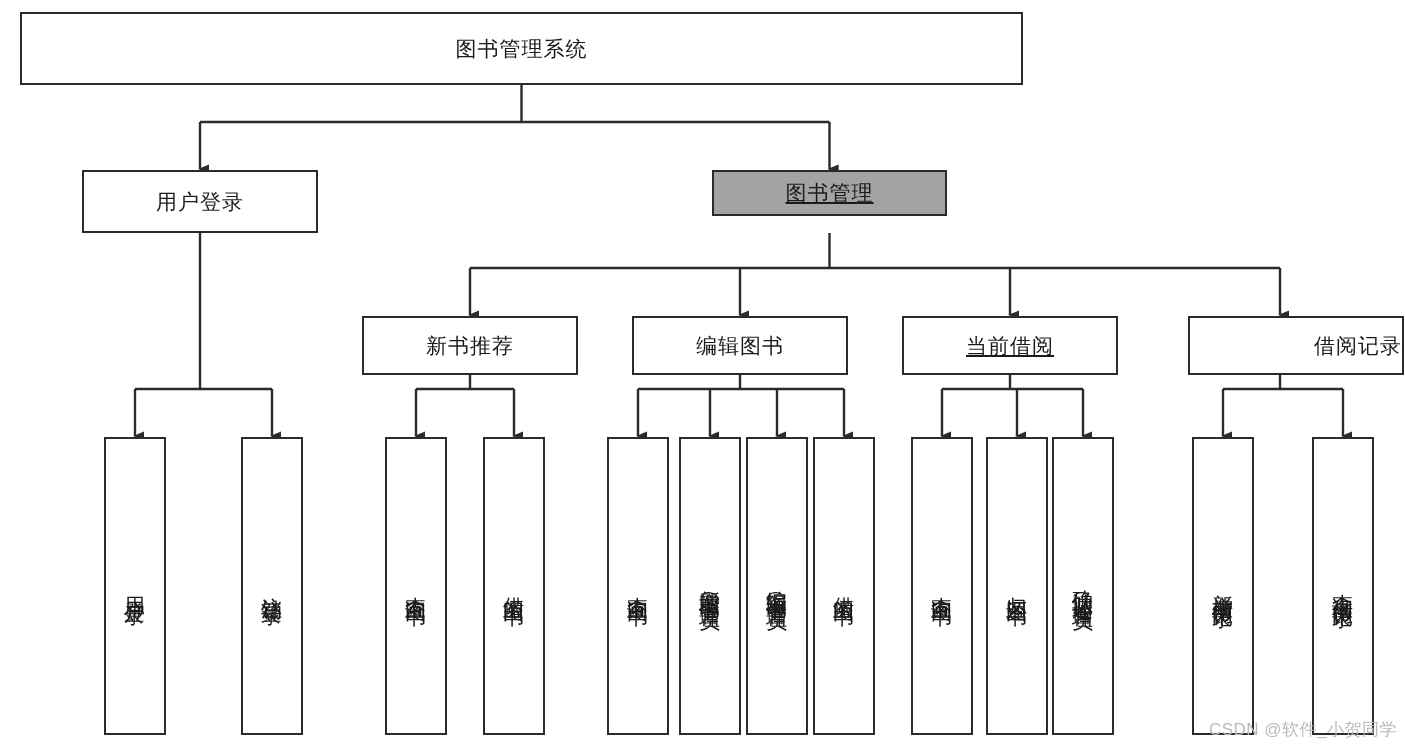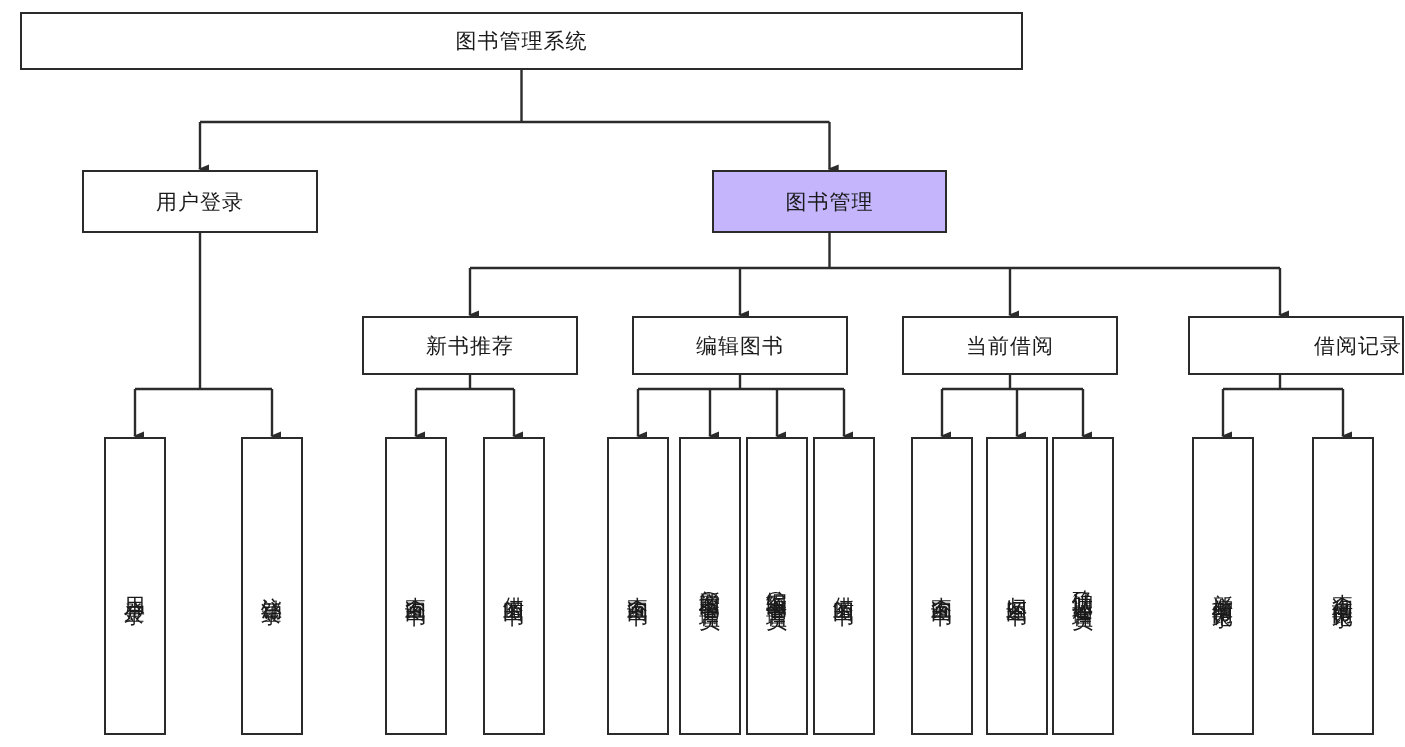--- a/index.html
+++ b/index.html
@@ -107,36 +107,36 @@
         <path d="M 1017 389 L 1017 436" stroke="#2b2b2b" stroke-width="2.4" fill="none" marker-end="url(#arrow)"></path>
         <path d="M 1083 389 L 1083 436" stroke="#2b2b2b" stroke-width="2.4" fill="none" marker-end="url(#arrow)"></path>
         <path d="M 1280 375 L 1280 389" stroke="#2b2b2b" stroke-width="2.4" fill="none"></path>
         <path d="M 1223 389 L 1343 389" stroke="#2b2b2b" stroke-width="2.4" fill="none"></path>
         <path d="M 1223 389 L 1223 436" stroke="#2b2b2b" stroke-width="2.4" fill="none" marker-end="url(#arrow)"></path>
         <path d="M 1343 389 L 1343 436" stroke="#2b2b2b" stroke-width="2.4" fill="none" marker-end="url(#arrow)"></path>
       </g>
   </svg>
 
   <div id="nodes">
-      <div class="node horiz" style="left: 20px; top: 12px; width: 1003px; height: 58px; border-color: rgb(43, 43, 43); background: rgb(255, 255, 255); color: rgb(26, 26, 26);">
+      <div class="node horiz" style="left: 20px; top: 12px; width: 1003px; height: 73px; border-color: rgb(43, 43, 43); background: rgb(255, 255, 255); color: rgb(26, 26, 26);">
         <span>图书管理系统</span>
       </div>
       <div class="node horiz" style="left: 82px; top: 170px; width: 236px; height: 63px; border-color: rgb(43, 43, 43); background: rgb(255, 255, 255); color: rgb(26, 26, 26);">
         <span>用户登录</span>
       </div>
-      <div class="node horiz" style="left: 712px; top: 170px; width: 235px; height: 63px; border-color: rgb(43, 43, 43); background: #c4b5fd; color: rgb(26, 26, 26);">
+      <div class="node horiz" style="left: 712px; top: 170px; width: 235px; height: 46px; border-color: rgb(43, 43, 43); background: #a3a3a3; color: rgb(26, 26, 26); text-decoration: underline;">
         <span>图书管理</span>
       </div>
       <div class="node horiz" style="left: 362px; top: 316px; width: 216px; height: 59px; border-color: rgb(43, 43, 43); background: rgb(255, 255, 255); color: rgb(26, 26, 26); align-items: center;">
         <span>新书推荐</span>
       </div>
       <div class="node horiz" style="left: 632px; top: 316px; width: 216px; height: 59px; border-color: rgb(43, 43, 43); background: rgb(255, 255, 255); color: rgb(26, 26, 26);">
         <span>编辑图书</span>
       </div>
-      <div class="node horiz" style="left: 902px; top: 316px; width: 216px; height: 59px; border-color: rgb(43, 43, 43); background: rgb(255, 255, 255); color: rgb(26, 26, 26);">
+      <div class="node horiz" style="left: 902px; top: 316px; width: 216px; height: 59px; border-color: rgb(43, 43, 43); background: rgb(255, 255, 255); color: rgb(26, 26, 26); text-decoration: underline;">
         <span>当前借阅</span>
       </div>
       <div class="node horiz" style="left: 1188px; top: 316px; width: 216px; height: 59px; border-color: rgb(43, 43, 43); background: rgb(255, 255, 255); color: rgb(26, 26, 26); justify-content: flex-end;">
         <span>借阅记录</span>
       </div>
       <div class="node vert" style="left: 104px; top: 437px; width: 62px; height: 298px; border-color: rgb(43, 43, 43); background: rgb(255, 255, 255); color: rgb(26, 26, 26);">
         <span class="vtext">用户登录</span>
       </div>
       <div class="node vert" style="left: 241px; top: 437px; width: 62px; height: 298px; border-color: rgb(43, 43, 43); background: rgb(255, 255, 255); color: rgb(26, 26, 26);">
         <span class="vtext">注销登录</span>
@@ -169,13 +169,14 @@
         <span class="vtext">确认归还（管理员）</span>
       </div>
       <div class="node vert" style="left: 1192px; top: 437px; width: 62px; height: 298px; border-color: rgb(43, 43, 43); background: rgb(255, 255, 255); color: rgb(26, 26, 26);">
         <span class="vtext">新增借阅记录</span>
       </div>
       <div class="node vert" style="left: 1312px; top: 437px; width: 62px; height: 298px; border-color: rgb(43, 43, 43); background: rgb(255, 255, 255); color: rgb(26, 26, 26);">
         <span class="vtext">查询借阅记录</span>
       </div>
     </div>
 
+  <div class="watermark">CSDN @软件_小贺同学</div>
 </div>
 
 </body></html>

